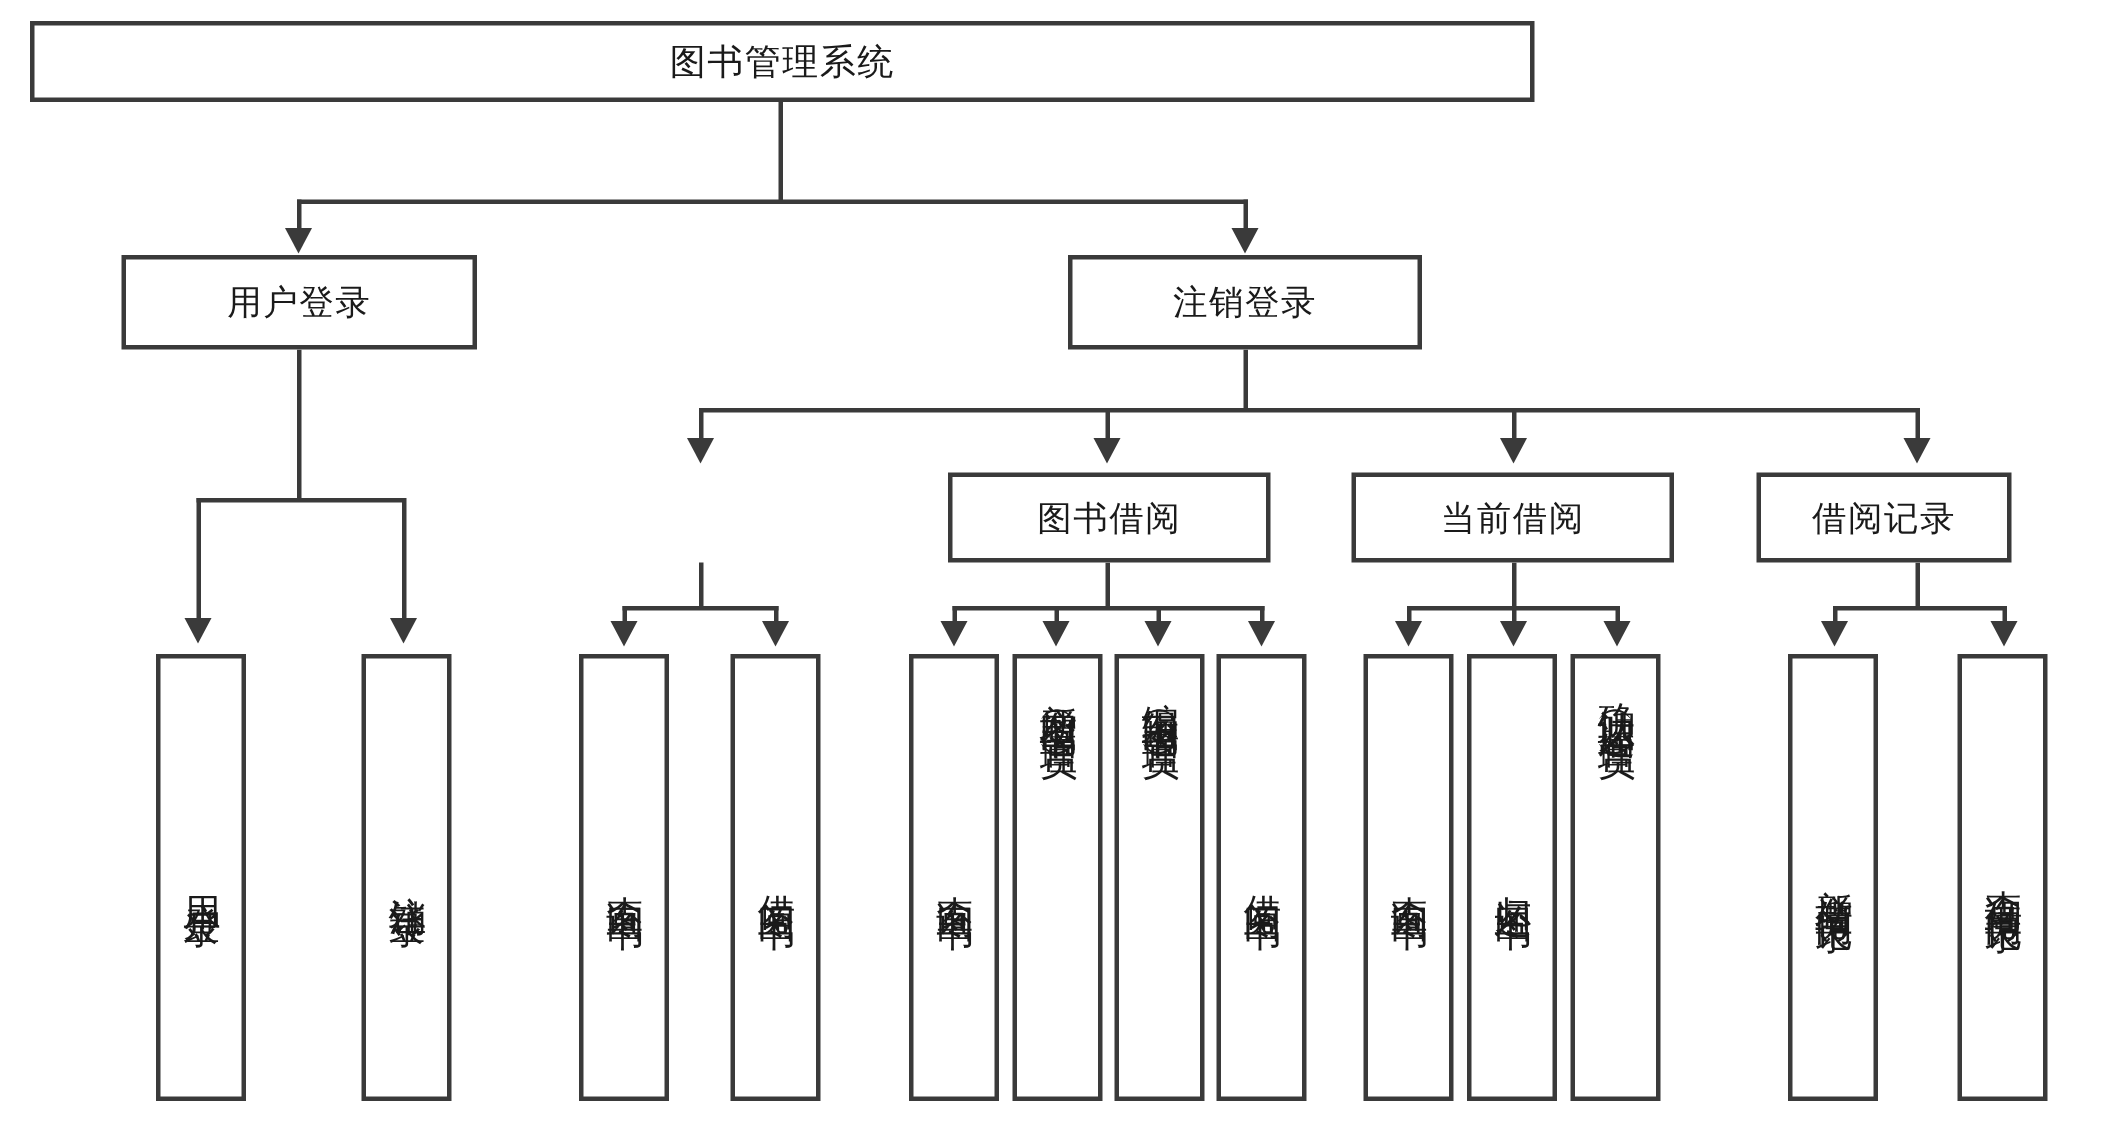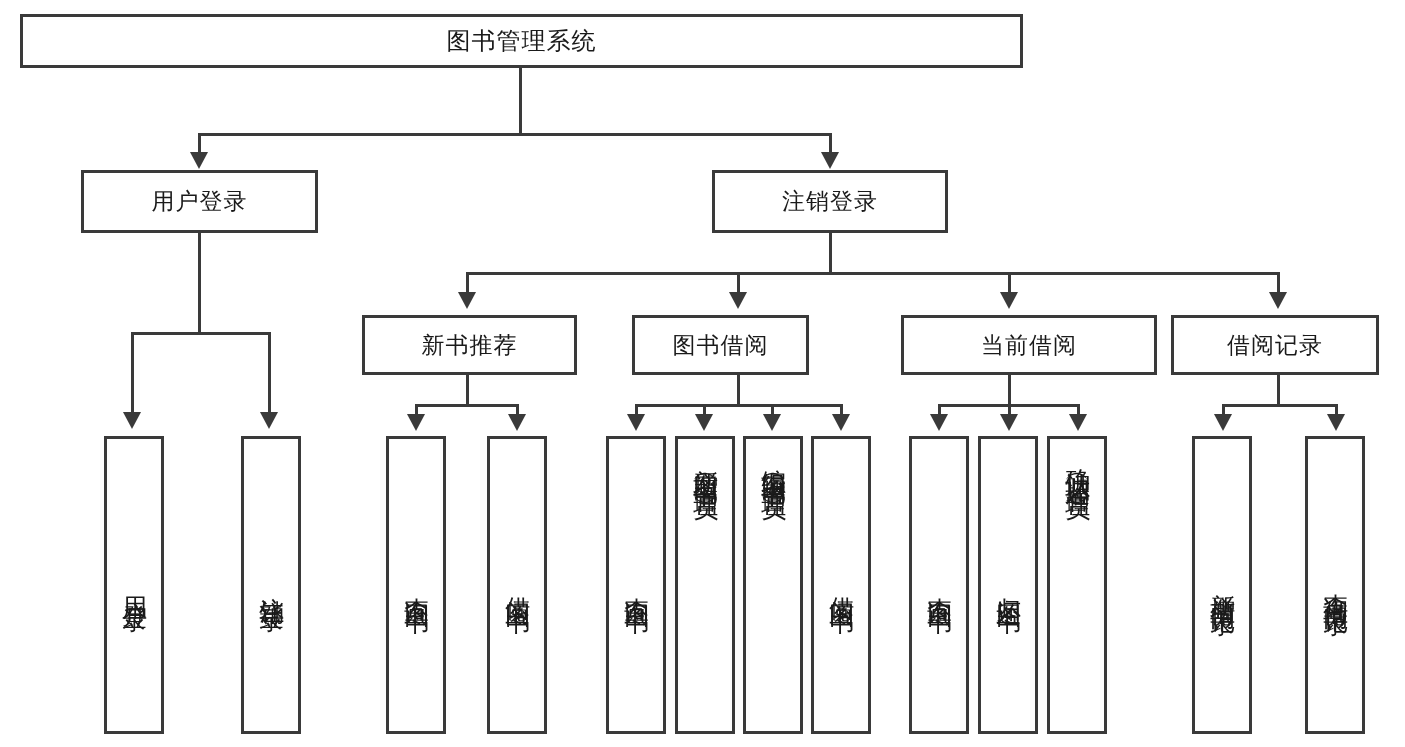--- a/index.html
+++ b/index.html
@@ -143,27 +143,26 @@
   <div class="arrow" style="left:1214px; top:414px;"></div>
   <div class="vline" style="left:1335px; top:404px; height:11px;"></div>
   <div class="arrow" style="left:1327px; top:414px;"></div>
 
   <div class="node h root" style="left:20px; top:14px; width:1003px; height:54px;text-align:right;">图书管理系统</div>
 
   <div class="node h" style="left:81px; top:170px; width:237px; height:63px;">用户登录</div>
 
   <div class="node h" style="left:712px; top:170px; width:236px; height:63px;">注销登录</div>
 
-  <div class="node h" style="left:362px; top:315px; width:215px; height:60px;">新书推荐</div>
-
-  <div class="node h" style="left:632px; top:315px; width:177px; height:60px;">图书借阅</div>
-
-  <div class="node h" style="left:901px; top:315px; width:256px; height:60px;">当前借阅</div>
-
-  <div class="node h" style="left:1171px; top:315px; width:208px; height:60px;">借阅记录</div>
+
+  <div class="node h" style="left:632px; top:315px; width:215px; height:60px;">图书借阅</div>
+
+  <div class="node h" style="left:901px; top:315px; width:215px; height:60px;">当前借阅</div>
+
+  <div class="node h" style="left:1171px; top:315px; width:170px; height:60px;">借阅记录</div>
 
   <div class="node v mid" style="left:104px; top:436px; width:60px; height:298px;">
     <span class="vtext">用户登录</span>
   </div>
   <div class="node v mid" style="left:241px; top:436px; width:60px; height:298px;">
     <span class="vtext">注销登录</span>
   </div>
 
   <div class="node v mid" style="left:386px; top:436px; width:60px; height:298px;">
     <span class="vtext">查询图书</span>

